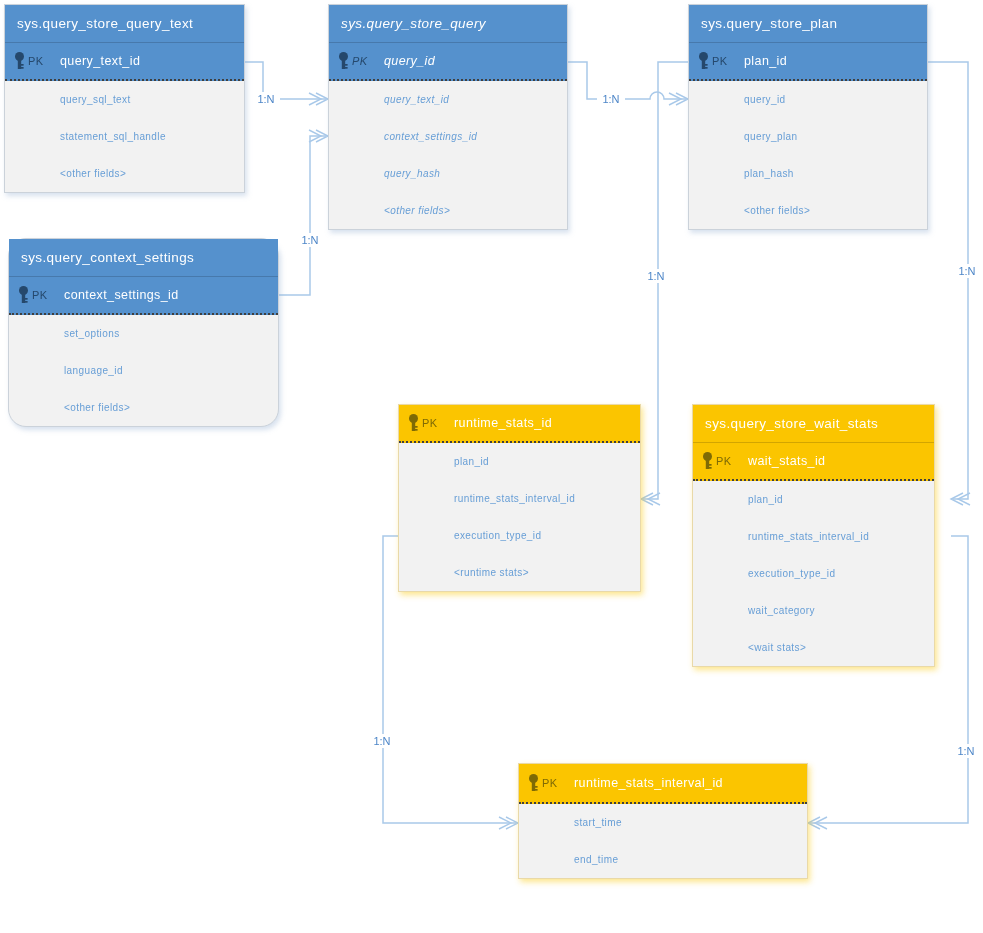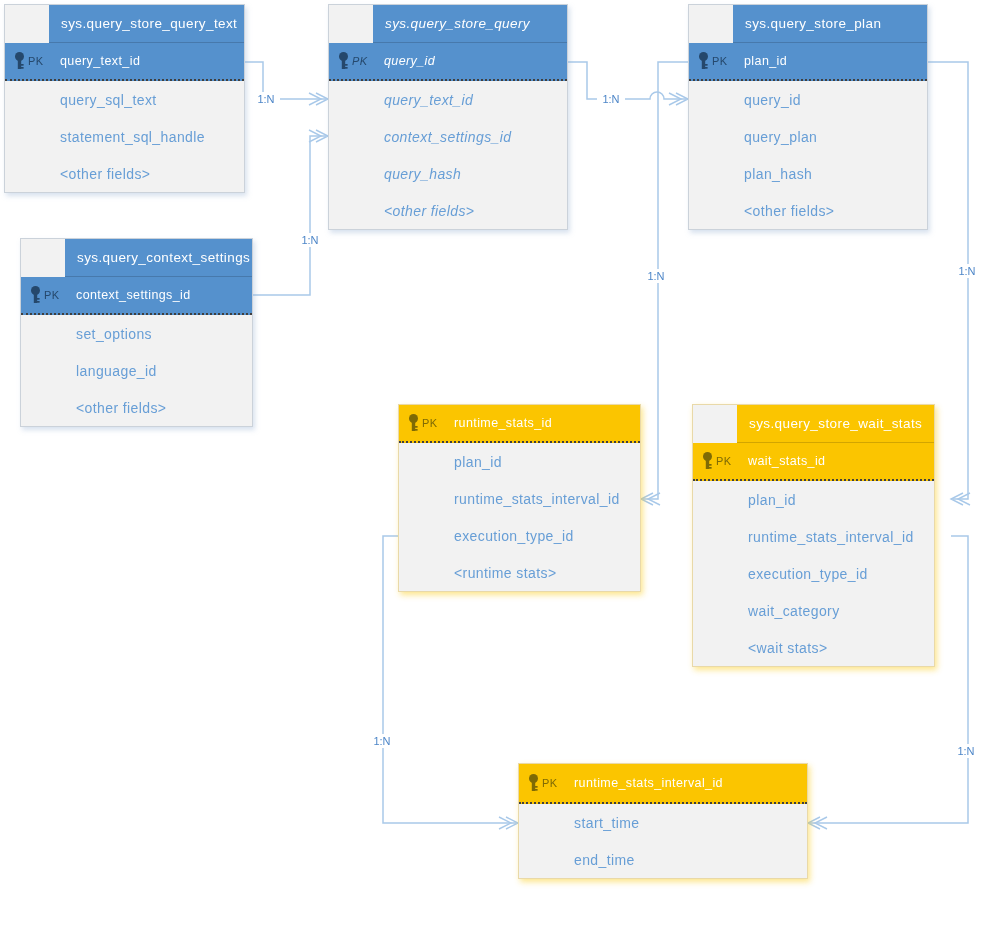--- a/index.html
+++ b/index.html
@@ -10,38 +10,38 @@
   }
   .canvas{position:absolute;left:0;top:0;width:983px;height:933px;}
   svg.connector-layer{position:absolute;left:0;top:0;}
 
   .tbl{position:absolute;box-sizing:border-box;background:#F2F2F2;border:1px solid #D4D4D4;}
   .tbl.blue{box-shadow:2px 3px 5px rgba(140,170,205,.35);border-color:#CBD2DA;}
   .tbl.orange{box-shadow:2px 3px 6px rgba(250,200,0,.45);border-color:#E9D9A8;}
 
   .hd{height:38px;display:flex;align-items:center;padding:0 12px;
       color:#ffffff;font-size:13.5px;letter-spacing:.4px;
-      border-bottom:1px solid rgba(0,0,0,.16);box-sizing:border-box;margin-left:44px;}
+      border-bottom:1px solid rgba(0,0,0,.16);box-sizing:border-box;}
   .pkrow{height:38px;position:relative;display:flex;align-items:center;
          color:#ffffff;font-size:12.5px;letter-spacing:.4px;
          border-bottom:2px dotted #3F3F3F;box-sizing:border-box;}
   .tbl.blue .hd,.tbl.blue .pkrow{background:#5591CD;}
   .tbl.orange .hd,.tbl.orange .pkrow{background:#FBC500;}
   .tbl.wide .hd,.tbl.wide .pkrow{height:40px;}
 
   .pk-key{position:absolute;left:9px;top:50%;transform:translateY(-50%);line-height:0;}
   .pk-tag{position:absolute;left:23px;font-size:11px;letter-spacing:.3px;}
   .tbl.blue .pk-tag{color:#25486C;}
   .tbl.blue .pk-key svg{fill:#25486C;}
   .tbl.orange .pk-tag{color:#7E6A05;}
   .tbl.orange .pk-key svg{fill:#7E6A05;}
   .pk-field{margin-left:55px;}
 
   .row{height:37px;display:flex;align-items:center;padding-left:55px;
-       color:#679ED6;font-size:14px;letter-spacing:.4px;}
+       color:#679ED6;font-size:10px;letter-spacing:.4px;}
 
   .conn{stroke:#A9C9E9;stroke-width:1.5;fill:none;}
   .conn-arrow{stroke:#A9C9E9;stroke-width:1.4;fill:none;}
   .conn-label-bg{fill:#ffffff;}
   .conn-label{fill:#4D86C8;font-size:11px;font-family:"Liberation Sans","DejaVu Sans",sans-serif;}
 </style>
 </head>
 <body>
 
 <div class="canvas">
@@ -179,21 +179,21 @@
         <span>query_plan</span>
       </div>
     <div class="row">
         <span>plan_hash</span>
       </div>
     <div class="row">
         <span>&lt;other fields&gt;</span>
       </div>
   </div>
 
-  <div class="tbl blue" style="left:20px;top:238px;width:233px;">
+  <div class="tbl blue" style="left:8px;top:238px;width:271px;border-radius:18px;">
     <div class="hd">
         <span>sys.query_context_settings</span>
       </div>
     <div class="pkrow">
       <span class="pk-key"><svg width="11" height="18" viewBox="0 0 11 18">
             <circle cx="5.5" cy="4.5" r="4.5"></circle>
             <rect x="3.8" y="8" width="3.4" height="9"></rect>
             <rect x="7" y="12" width="2.6" height="1.7"></rect>
             <rect x="7" y="15" width="2.6" height="1.7"></rect>
           </svg></span>

